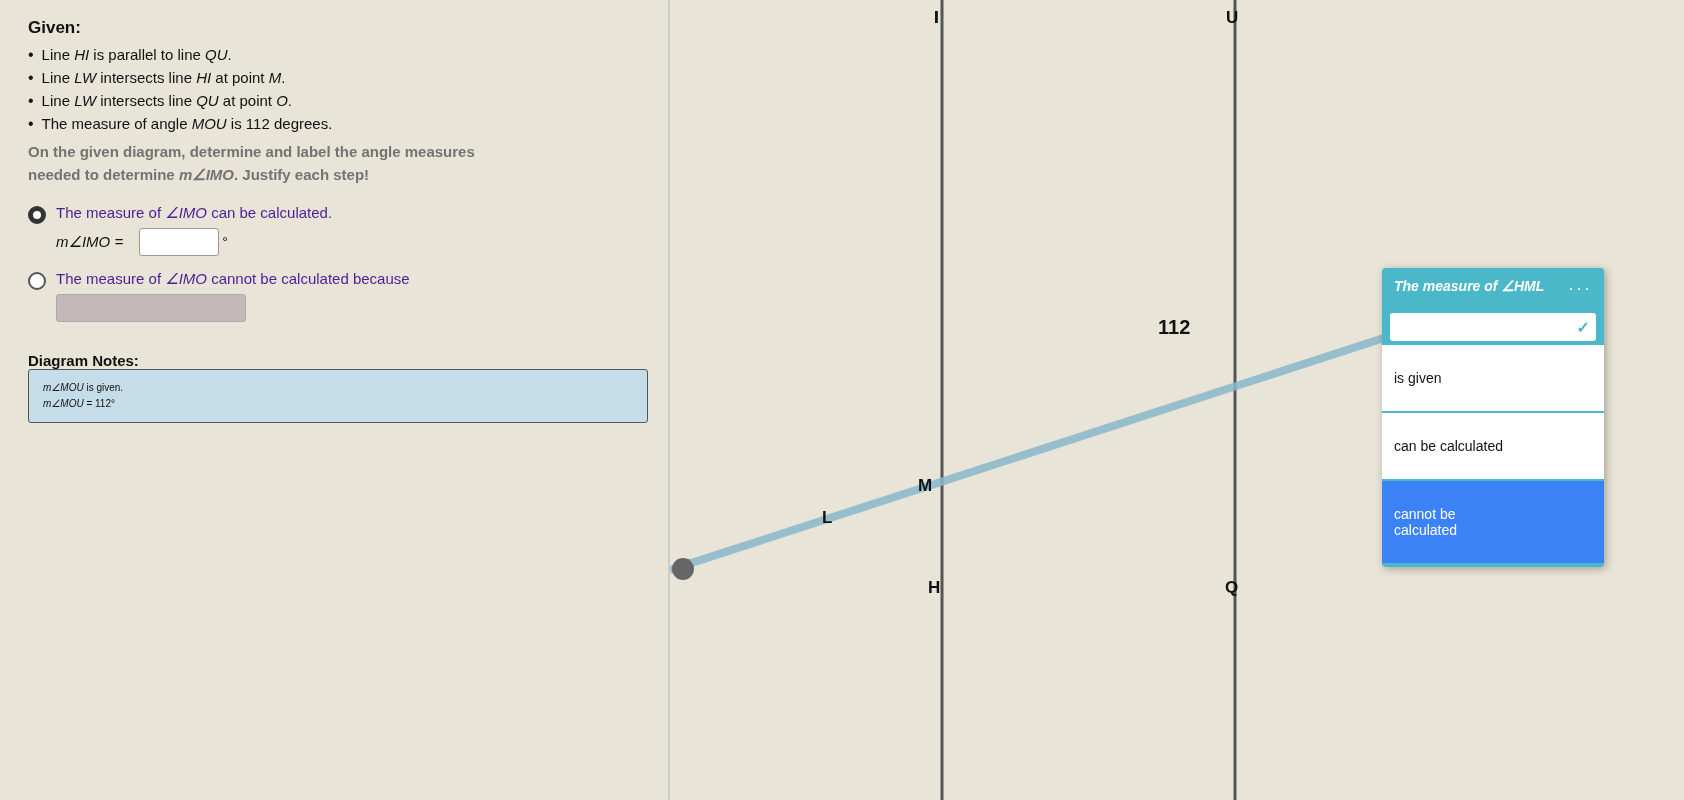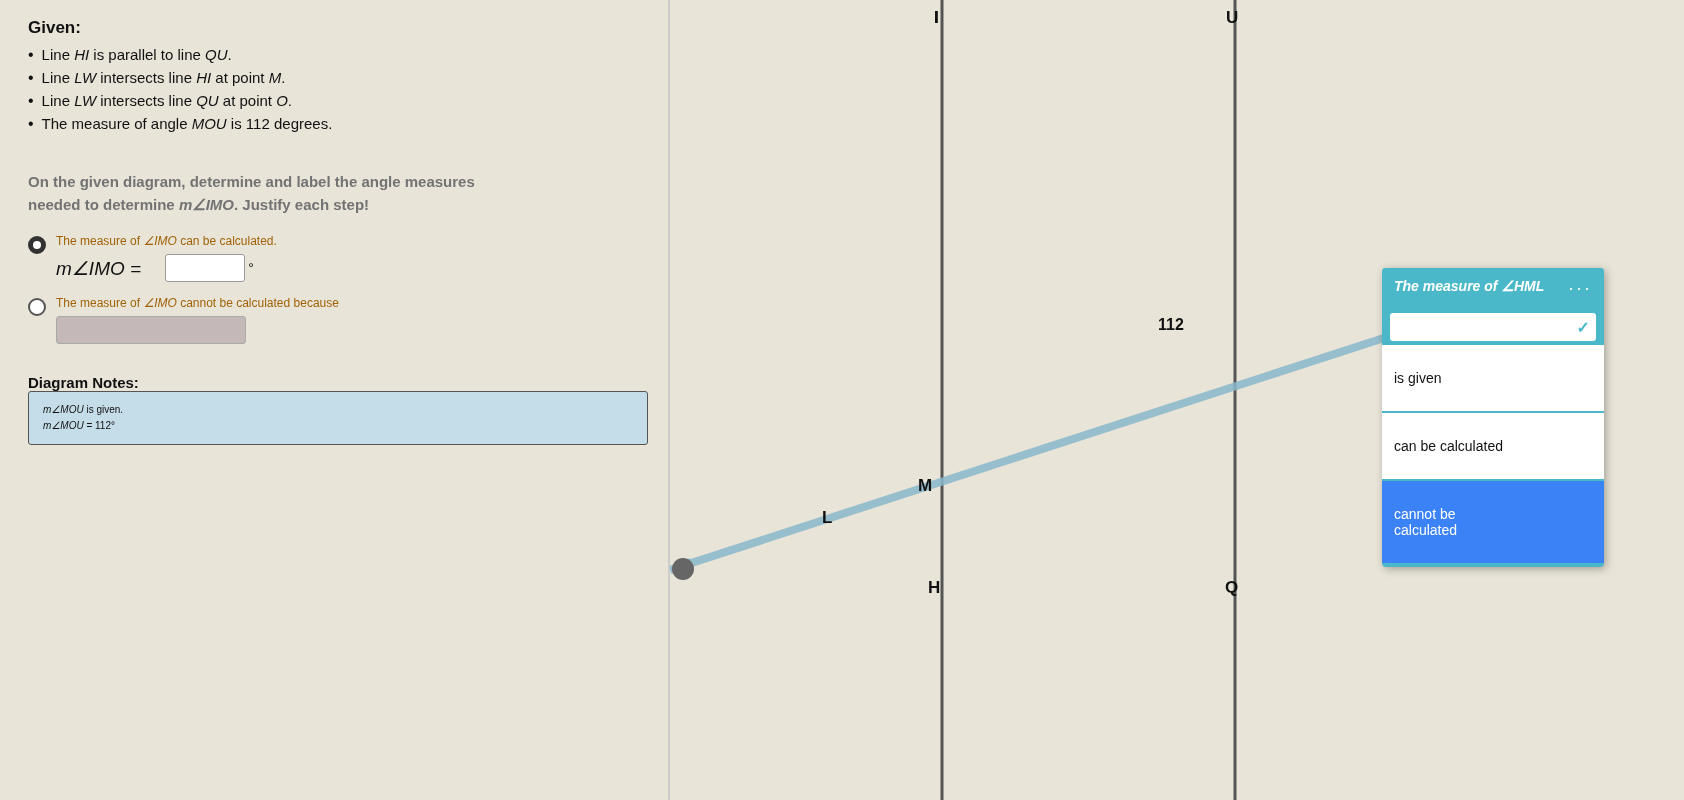--- a/index.html
+++ b/index.html
@@ -24,21 +24,21 @@
 
     .given-title {
       font-size: 17px;
       font-weight: bold;
       margin-bottom: 8px;
       color: #111;
     }
 
     .given-list {
       list-style: none;
-      margin-bottom: 38px;
+      margin-bottom: 8px;
     }
 
     .given-list li {
       font-size: 15px;
       color: #111;
       margin-bottom: 5px;
       display: flex;
       align-items: flex-start;
     }
 
@@ -95,39 +95,39 @@
       height: 8px;
       border-radius: 50%;
       background: #fff;
     }
 
     .option-content {
       flex: 1;
     }
 
     .option-label {
-      font-size: 12px;
-      color: #a16207;
+      font-size: 15px;
+      color: #4c1d95;
     }
 
     .option-label em {
       font-style: italic;
     }
 
     .angle-input-row {
       display: flex;
       align-items: center;
       margin-top: 6px;
       margin-left: 0;
     }
 
     .angle-input-label {
-      font-size: 19px;
-      color: #111;
-      margin-right: 24px;
+      font-size: 15px;
+      color: #111;
+      margin-right: 16px;
       font-style: italic;
     }
 
     .angle-input {
       width: 80px;
       height: 28px;
       border: 1.5px solid #999;
       border-radius: 3px;
       background: #fff;
       font-size: 14px;
@@ -343,21 +343,21 @@
   <div class="label-I" style="position:absolute;left:264px;top:8px;font-size:17px;font-weight:bold;color:#111;">I</div>
   <div style="position:absolute;left:264px;top:8px;font-size:17px;font-weight:bold;color:#111;">I</div>
   <div style="position:absolute;left:556px;top:8px;font-size:17px;font-weight:bold;color:#111;">U</div>
   <div style="position:absolute;left:258px;top:578px;font-size:17px;font-weight:bold;color:#111;">H</div>
   <div style="position:absolute;left:555px;top:578px;font-size:17px;font-weight:bold;color:#111;">Q</div>
   <div style="position:absolute;left:248px;top:476px;font-size:17px;font-weight:bold;color:#111;">M</div>
   <div style="position:absolute;left:152px;top:508px;font-size:17px;font-weight:bold;color:#111;">L</div>
 
   <div style="position:absolute;left:2px;top:558px;width:22px;height:22px;border-radius:50%;background:#666;"></div>
 
-  <div style="position:absolute;left:488px;top:316px;font-size:16px;font-weight:bold;color:#111;">112</div>
+  <div style="position:absolute;left:488px;top:316px;font-size:20px;font-weight:bold;color:#111;">112</div>
 
   <div class="dropdown-panel" style="right:80px;top:268px;">
     <div class="dropdown-header">
       <span class="dropdown-header-text">The measure of <em>∠HML</em></span>
       <span class="dropdown-dots">···</span>
     </div>
     <div class="dropdown-input">
       <span class="dropdown-check">✓</span>
     </div>
     <div class="dropdown-options">

